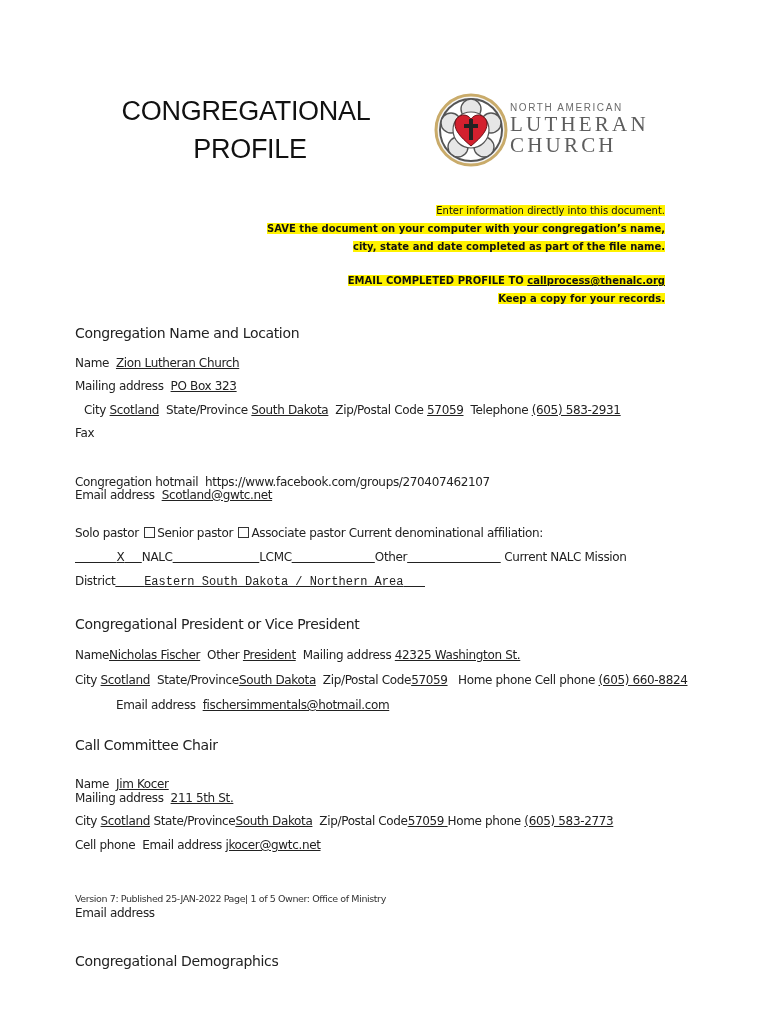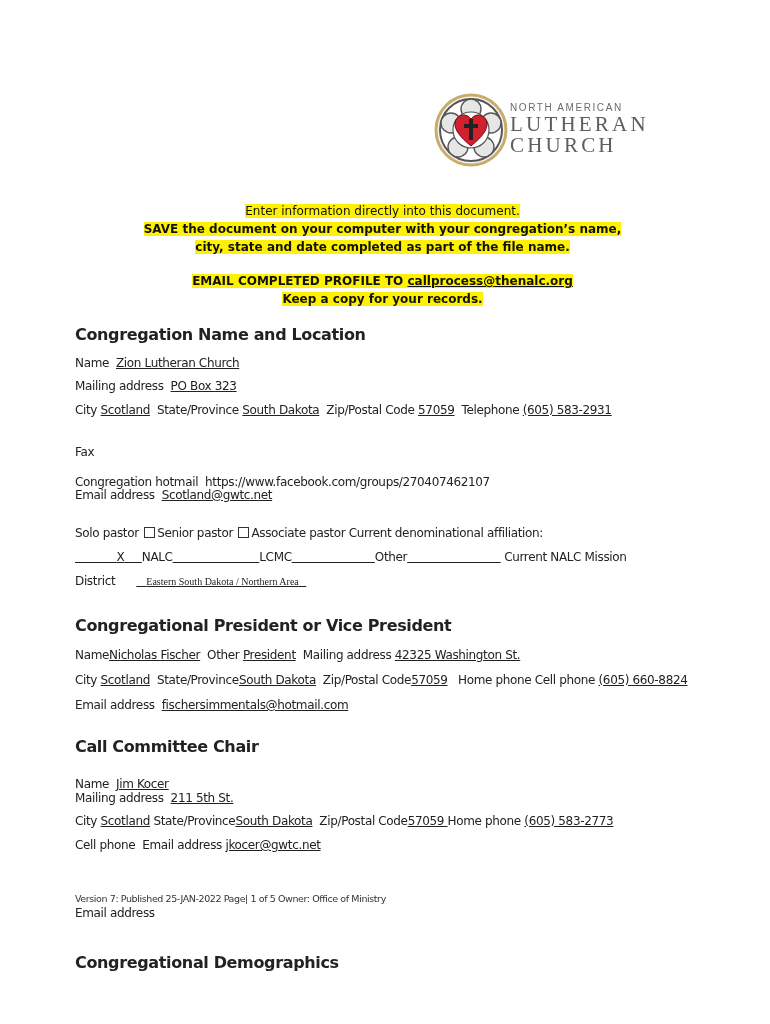--- a/index.html
+++ b/index.html
@@ -13,42 +13,46 @@
   .title .t1 { display: block; }
   .title .t2 { display: block; padding-left: 8px; }
 
   .logo { position: absolute; left: 433px; top: 92px; width: 200px; height: 76px; }
   .logo-text { position: absolute; left: 77px; top: 10px; width: 124px; }
   .logo-small { display: block; font-family: "Liberation Sans", sans-serif; font-size: 10px;
                 letter-spacing: 1.6px; color: #6a6a6a; line-height: 12px; }
   .logo-big { display: block; font-family: "Liberation Serif", serif; font-size: 21px;
               letter-spacing: 3.2px; color: #5d5d5d; line-height: 21px; }
 
-  .notice { position: absolute; left: 100px; top: 202px; width: 565px; text-align: center;
-            font-family: "DejaVu Sans", sans-serif; font-size: 12px; line-height: 18px; color: #111; }
+  .notice { position: absolute; left: 100px; top: 202px; width: 565px; text-align: right;
+            font-family: "DejaVu Sans", sans-serif; font-size: 10px; line-height: 18px; color: #111; }
   .notice .hl { background: #fff200; }
   .notice .b { font-weight: bold; }
   .notice .line { display: block; }
   .notice .gap { display: block; height: 16px; }
   .notice u { text-decoration: underline; }
 
   .doc { position: absolute; left: 75px; font-family: "DejaVu Sans", sans-serif; font-size: 12px;
          color: #222; letter-spacing: -0.35px; white-space: nowrap; }
-  .doc.h { font-weight: bold; font-size: 16px; }
+  .doc.h { font-weight: normal; font-size: 14px; }
   .u { text-decoration: underline; }
-  .lib { font-family: Liberation Serif, serif; font-size: 10px; letter-spacing: 0; padding-left: 21px; }
+  .lib { font-family: Liberation Mono, monospace; font-size: 12px; letter-spacing: 0; }
   .box { display: inline-block; width: 9px; height: 9px; border: 1px solid #333; vertical-align: -1px; margin: 0 2px; }
   .footer { position: absolute; left: 75px; top: 893px; font-family: "DejaVu Sans", sans-serif;
             font-size: 9.5px; color: #333; letter-spacing: -0.4px; white-space: nowrap; }
 </style>
 </head>
 <body>
 
 <div class="page">
 
+  <div class="title">
+    <span class="t1">CONGREGATIONAL</span>
+    <span class="t2">PROFILE</span>
+  </div>
 
   <div class="logo">
     <svg width="76" height="76" viewBox="0 0 76 76" style="position:absolute;left:0;top:0;">
       <circle cx="38" cy="38" r="35" fill="#f4f4f4" stroke="#c9ab6a" stroke-width="3"></circle>
       <circle cx="38" cy="38" r="31" fill="#ffffff" stroke="#555" stroke-width="2"></circle>
       <g fill="#e6e6e6" stroke="#555" stroke-width="1.4">
         <ellipse cx="38" cy="17" rx="10" ry="10"></ellipse>
         <ellipse cx="58" cy="31" rx="10" ry="10"></ellipse>
         <ellipse cx="51" cy="55" rx="10" ry="10"></ellipse>
         <ellipse cx="25" cy="55" rx="10" ry="10"></ellipse>
@@ -80,32 +84,32 @@
   <div class="doc" style="top:356px;">
     <span>Name</span>&nbsp;
     <span class="u">Zion Lutheran Church</span>
   </div>
 
   <div class="doc" style="top:379px;">
     <span>Mailing address</span>&nbsp;
     <span class="u">PO Box 323</span>
   </div>
 
-  <div class="doc" style="top:403px;">
+  <div class="doc" style="top:403px;margin-left:9px;">
     <span>City</span>
     <span class="u">Scotland</span>&nbsp;
     <span>State/Province</span>
     <span class="u">South Dakota</span>&nbsp;
     <span>Zip/Postal Code</span>
     <span class="u">57059</span>&nbsp;
     <span>Telephone</span>
     <span class="u">(605) 583-2931</span>
   </div>
 
-  <div class="doc" style="top:426px;margin-top:19px;">
+  <div class="doc" style="top:426px;">
     <span>Fax</span>
   </div>
 
   <div class="doc" style="top:451px;margin-top:37px;">
     <span>Email address</span>&nbsp;
     <span class="u">Scotland@gwtc.net</span>
   </div>
 
   <div class="doc" style="top:475px;">
     <span>Congregation hotmail</span>&nbsp;
@@ -142,21 +146,21 @@
   <div class="doc" style="top:673px;">
     <span>City</span>
     <span class="u">Scotland</span>&nbsp;
     <span>State/Province</span><span class="u">South Dakota</span>&nbsp;
     <span>Zip/Postal Code</span><span class="u">57059</span>&nbsp;&nbsp;
     <span>Home phone</span>
     <span>Cell phone</span>
     <span class="u">(605) 660-8824</span>
   </div>
 
-  <div class="doc" style="top:698px;">
+  <div class="doc" style="top:698px;margin-left:41px;">
     <span>Email address</span>&nbsp;
     <span class="u">fischersimmentals@hotmail.com</span>
   </div>
 
   <div class="doc h" style="top:737px;">Call Committee Chair</div>
 
   <div class="doc" style="top:768px;margin-top:9px;">
     <span>Name</span>&nbsp;
     <span class="u">Jim Kocer</span>
   </div>

